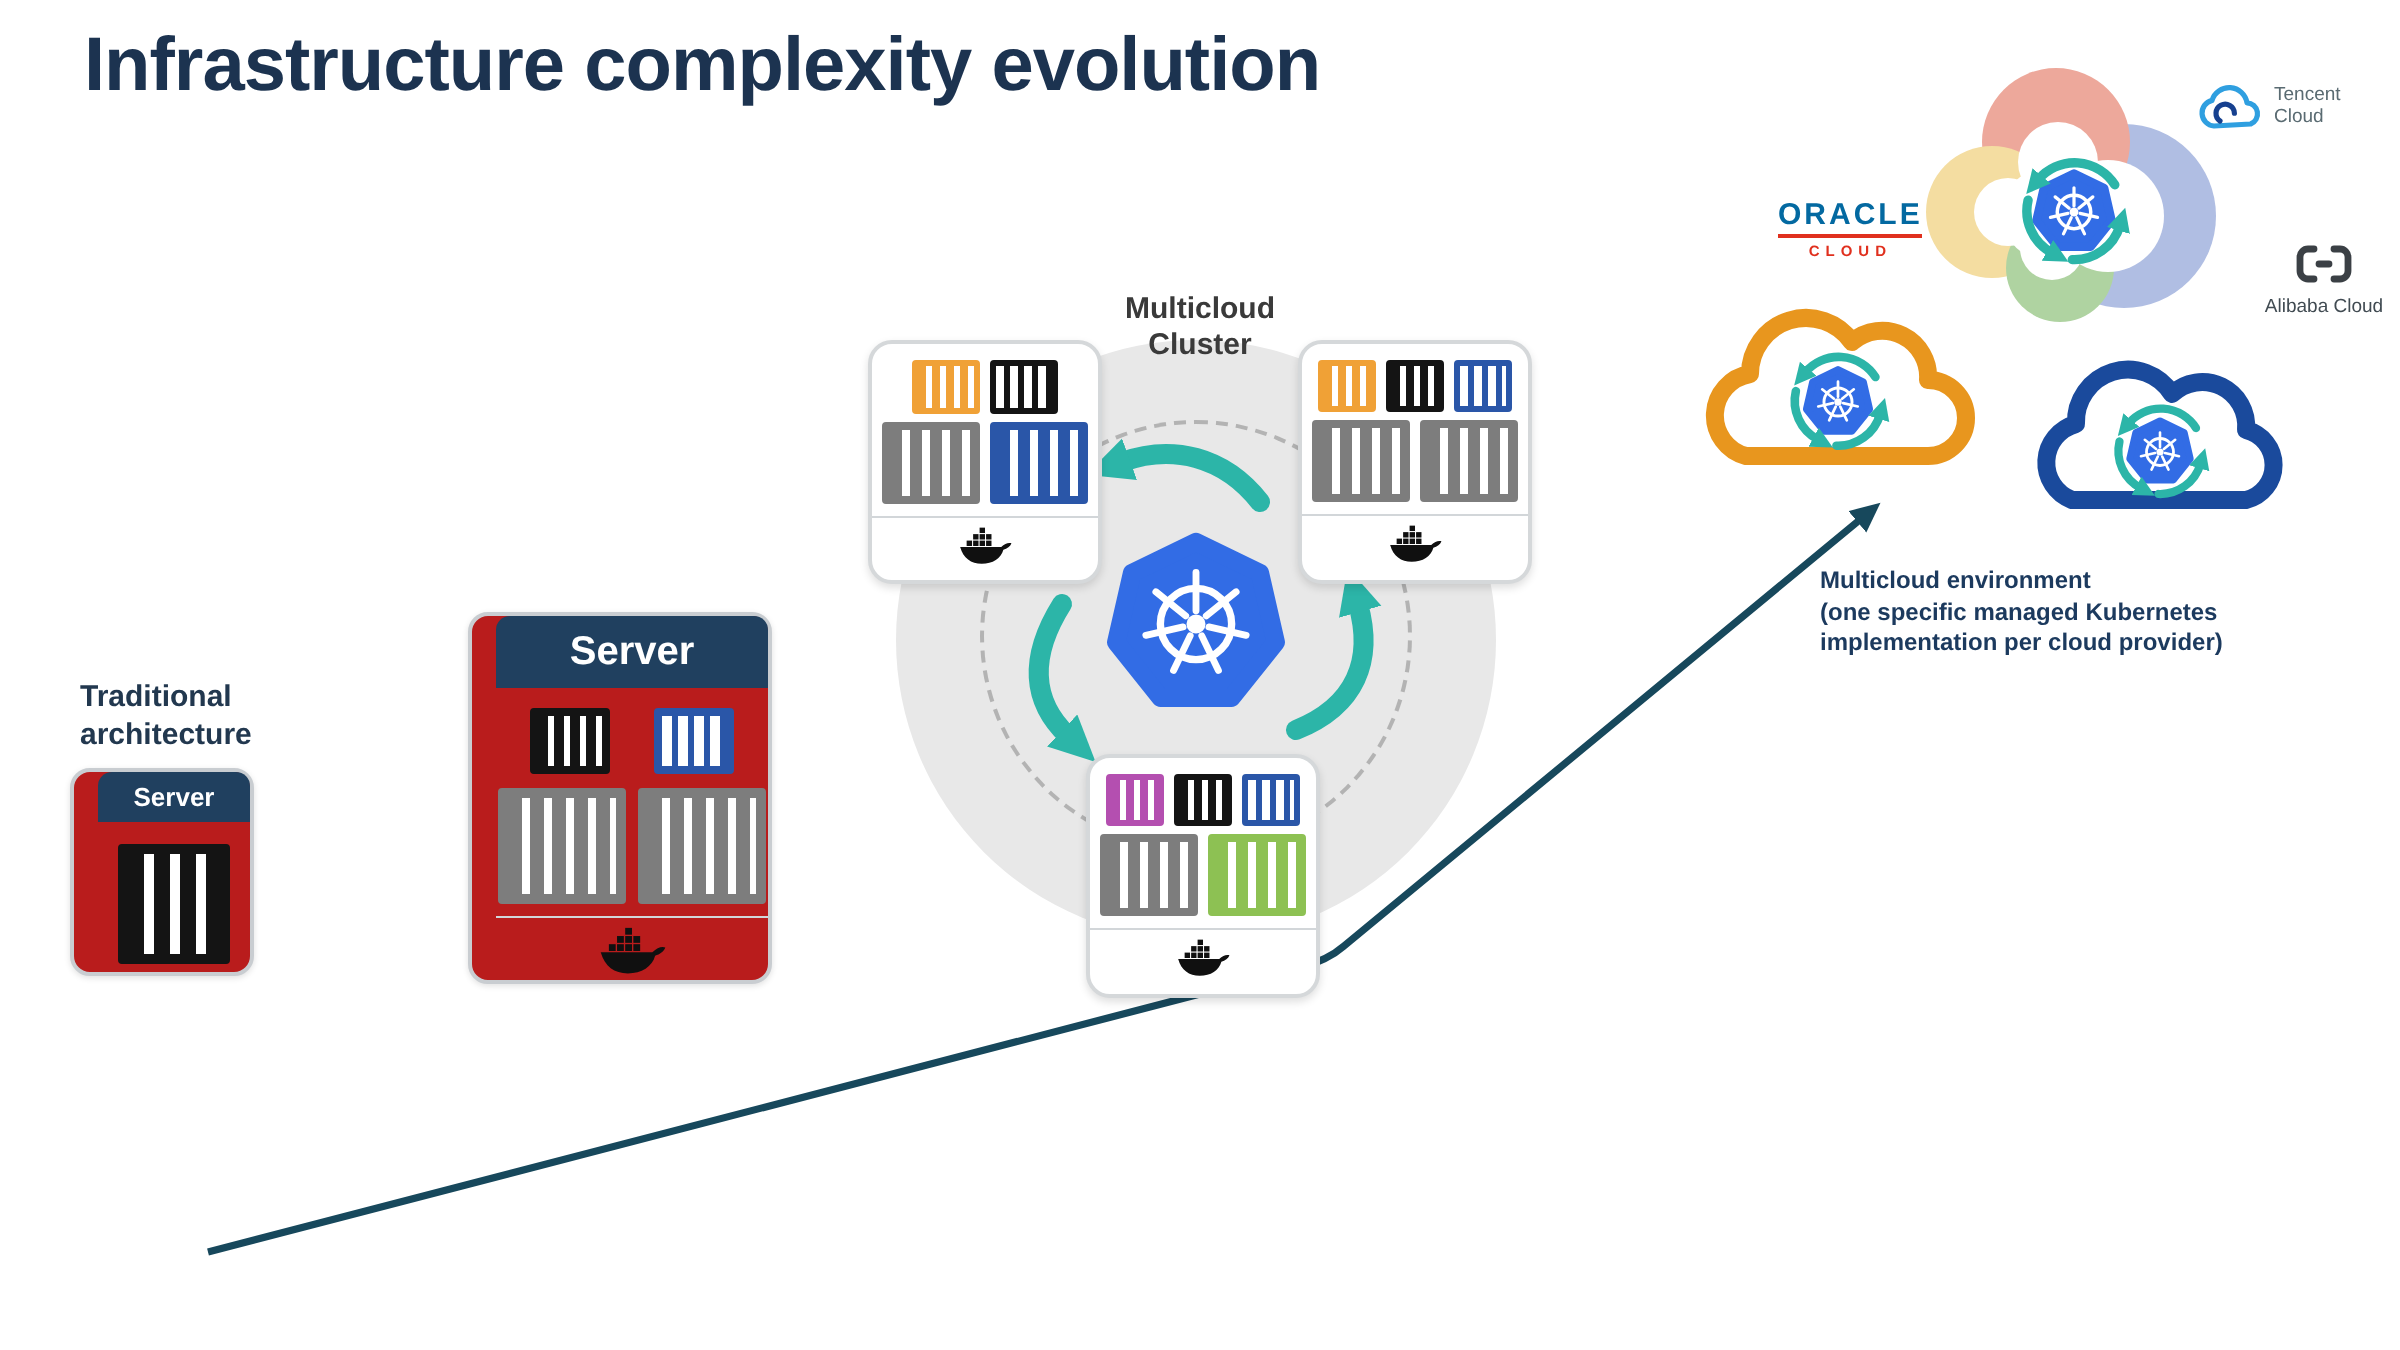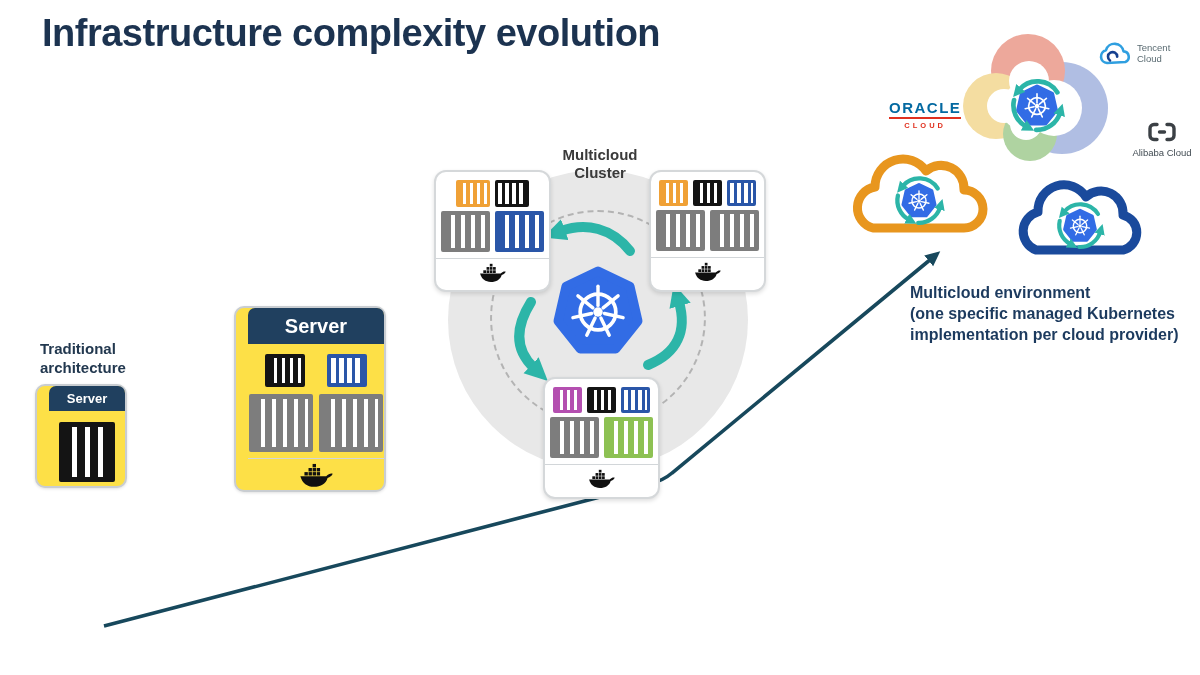--- a/index.html
+++ b/index.html
@@ -2,26 +2,26 @@
 <html><head>
 <meta charset="utf-8">
 <style>
   html,body{margin:0;padding:0;background:#fff;}
   .canvas{position:relative;width:1200px;height:675px;background:#fff;overflow:hidden;
           font-family:"Liberation Sans",sans-serif;}
   .abs{position:absolute;}
   .title{position:absolute;left:42px;top:12px;font-size:38px;font-weight:bold;
          color:#1c3350;letter-spacing:-0.5px;}
   .label{font-weight:bold;color:#22384f;font-size:15px;line-height:1.25;white-space:pre-line;}
-  .caption{font-weight:bold;color:#1c3a5e;font-size:16px;line-height:1.3;white-space:pre-line;}
+  .caption{font-weight:bold;color:#1c3a5e;font-size:12px;line-height:1.3;white-space:pre-line;}
   .cluster-label{position:absolute;left:515px;top:146px;width:170px;text-align:center;
          font-size:15px;font-weight:600;color:#3a3a3a;line-height:1.2;white-space:pre-line;}
 
   
-  .server-card{position:absolute;background:#fde047;border:2px solid #c9cdd1;border-radius:10px;
+  .server-card{position:absolute;background:#b91c1c;border:2px solid #c9cdd1;border-radius:10px;
          box-shadow:0 1px 3px rgba(0,0,0,.12);z-index:3;box-sizing:border-box;padding-left:12px;}
   .server-head{background:#20405f;color:#fff;font-weight:bold;text-align:center;
          border-radius:7px 7px 0 0;}
   .head-sm{height:25px;line-height:25px;font-size:13px;}
   .head-lg{height:36px;line-height:36px;font-size:20px;}
 
   
   .cont{box-sizing:border-box;border-radius:2px;border-style:solid;border-color:var(--cc);
         --g:4px;--gb:7px;}
   .cont.solid{background-color:var(--cc);

